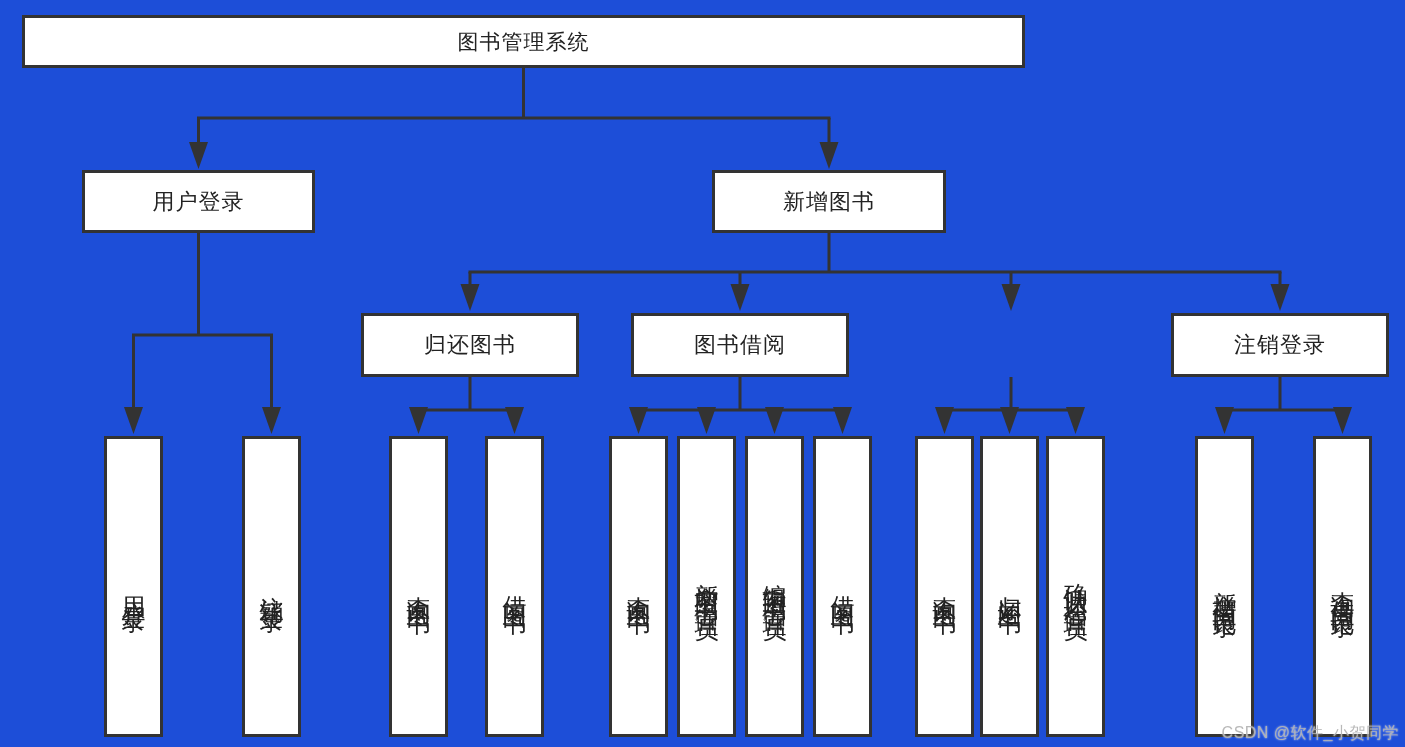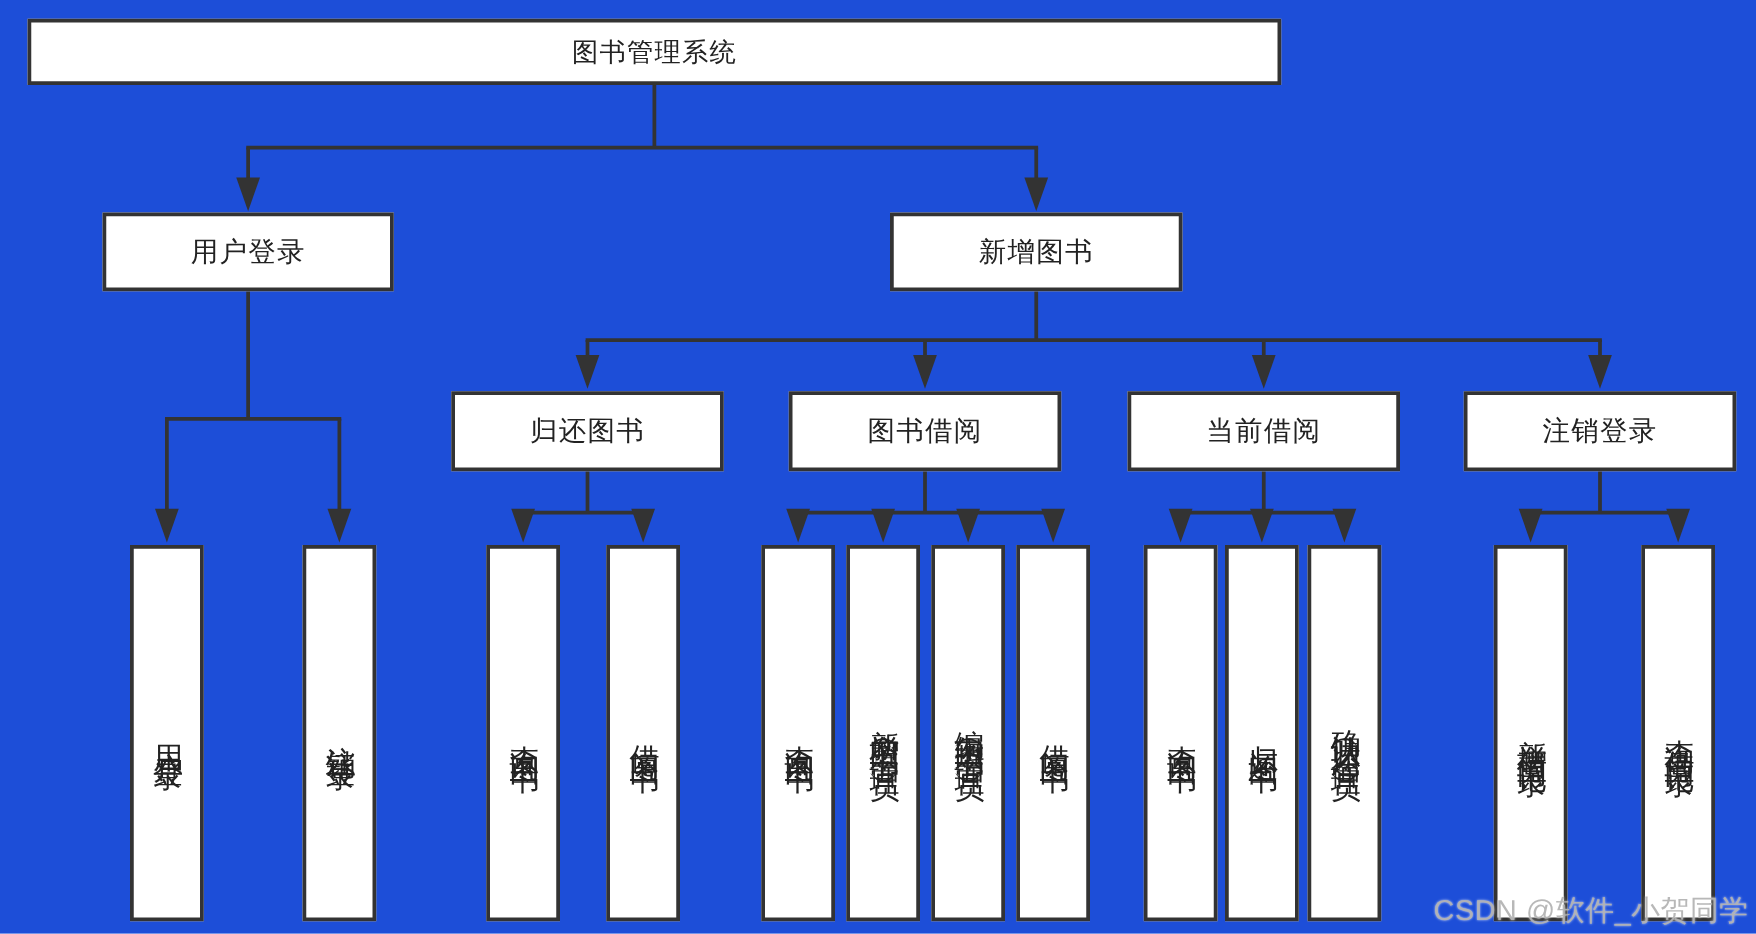--- a/index.html
+++ b/index.html
@@ -60,21 +60,21 @@
     font-size: 24px;
     line-height: 1;
     letter-spacing: 5px;
     color: #222222;
     white-space: nowrap;
   }
   #watermark {
     position: absolute;
     right: 6px;
     bottom: 3px;
-    font-size: 23px;
+    font-size: 16px;
     color: rgba(178, 178, 178, 0.92);
     text-shadow: 0 0 2px rgba(255, 255, 255, 0.8);
     z-index: 6;
     letter-spacing: 0.5px;
     white-space: nowrap;
   }
 </style>
 </head>
 <body>
 
@@ -145,23 +145,20 @@
   <div class="node" style="left:712px; top:170px; width:234px; height:63px;">
     <span class="label">新增图书</span>
   </div>
 
   <div class="node" style="left:361px; top:313px; width:218px; height:64px;">
     <span class="label">归还图书</span>
   </div>
   <div class="node" style="left:631px; top:313px; width:218px; height:64px;text-align:right;">
     <span class="label">图书借阅</span>
   </div>
-  <div class="node" style="left:902px; top:313px; width:218px; height:64px;">
-    <span class="label">当前借阅</span>
-  </div>
   <div class="node" style="left:1171px; top:313px; width:218px; height:64px;">
     <span class="label">注销登录</span>
   </div>
 
   <div class="leaf" style="left:104px;">
     <span class="vlabel">用户登录</span>
   </div>
   <div class="leaf" style="left:242px;">
     <span class="vlabel">注销登录</span>
   </div>

